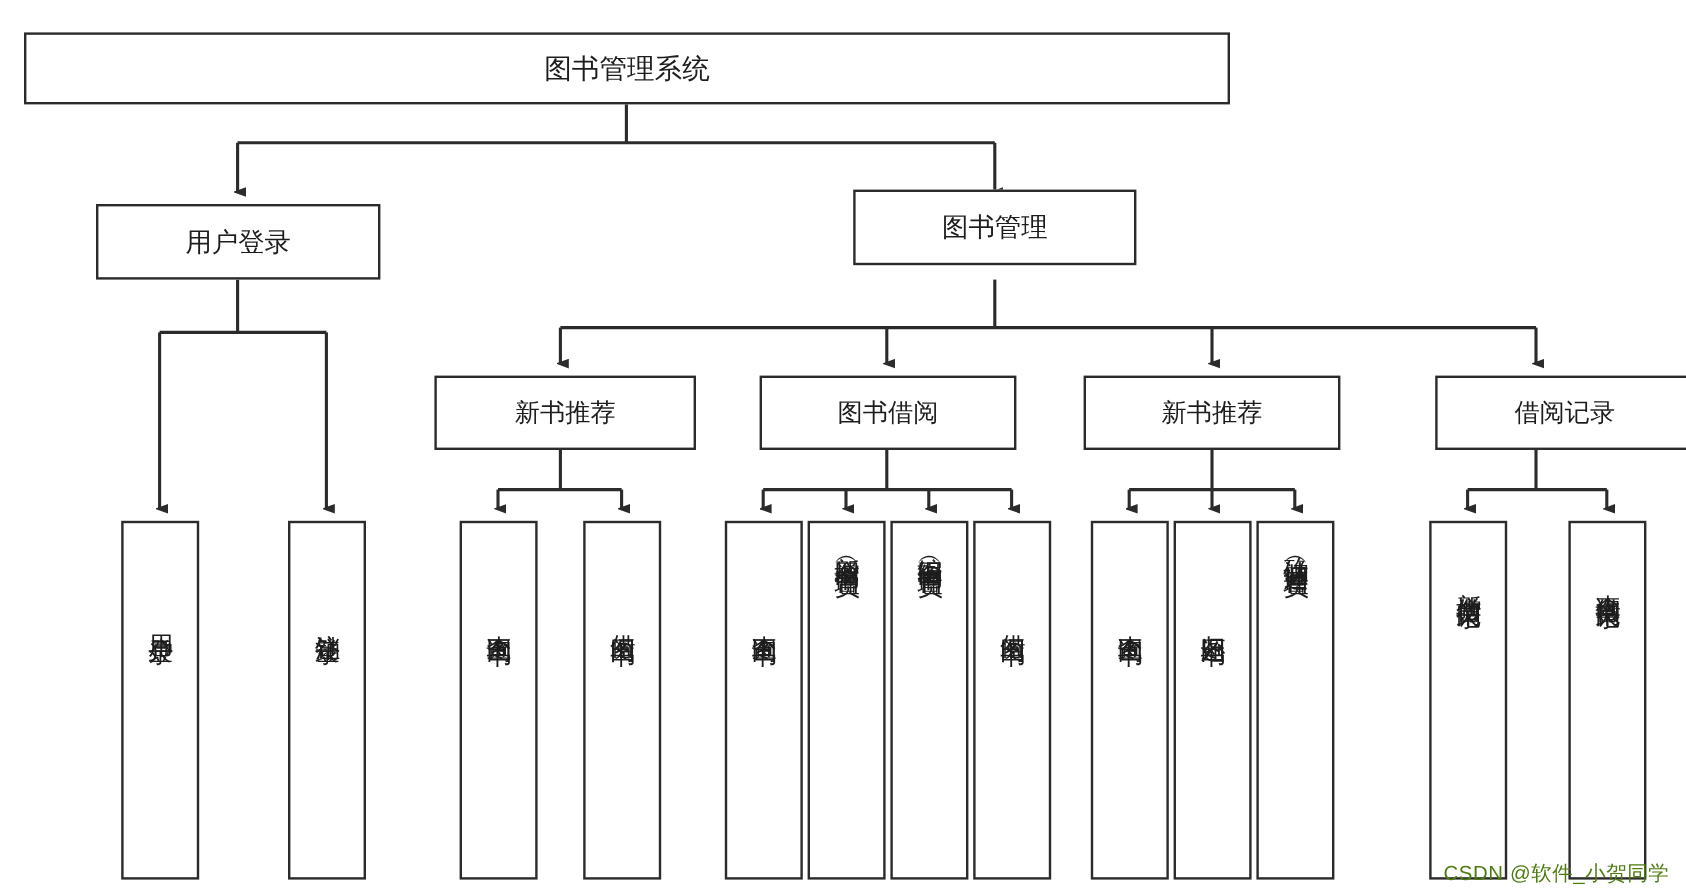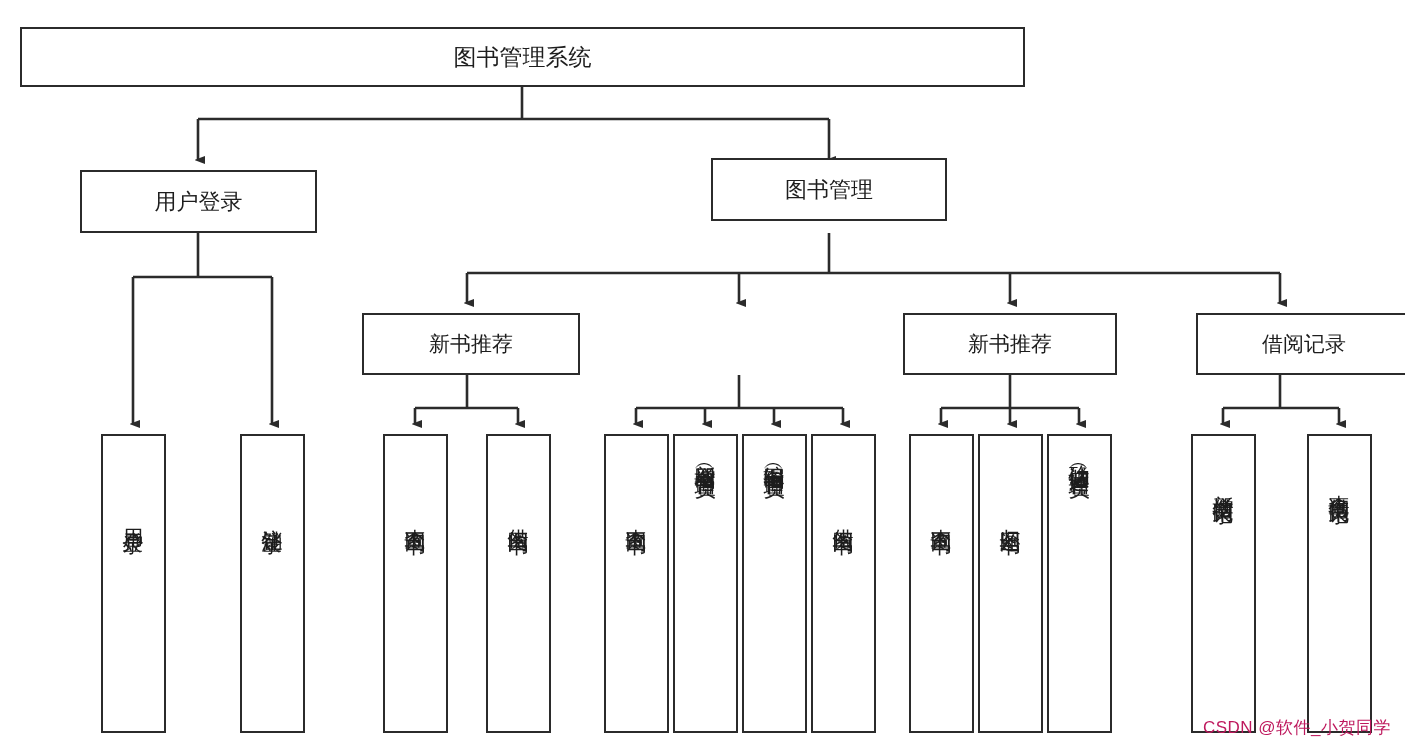--- a/index.html
+++ b/index.html
@@ -64,21 +64,21 @@
     padding-top: 68px;
   }
   .leaf-mid .vtext {
     padding-top: 34px;
   }
   .watermark {
     position: absolute;
     right: 14px;
     bottom: 8px;
     font-size: 17px;
-    color: #be185d;
+    color: #4d7c0f;
     letter-spacing: 0.5px;
     white-space: nowrap;
     margin-left: 24px;
   }
 </style>
 </head>
 <body>
 
 <div id="canvas">
 
@@ -139,20 +139,23 @@
   <div class="node lvl2" style="left:80px; top:170px; width:237px; height:63px;">
     <span>用户登录</span>
   </div>
   <div class="node lvl2" style="left:711px; top:158px; width:236px; height:63px;">
     <span>图书管理</span>
   </div>
 
   <div class="node lvl3" style="left:362px; top:313px; width:218px; height:62px;">
     <span>新书推荐</span>
   </div>
+  <div class="node lvl3" style="left:633px; top:313px; width:214px; height:62px;">
+    <span>图书借阅</span>
+  </div>
   <div class="node lvl3" style="left:903px; top:313px; width:214px; height:62px;">
     <span>新书推荐</span>
   </div>
   <div class="node lvl3" style="left:1172px; top:313px; width:216px; height:62px;margin-left:24px;">
     <span>借阅记录</span>
   </div>
 
   <div class="node leaf leaf-short" style="left:101px; top:434px; width:65px; height:299px;">
     <span class="vtext">用户登录</span>
   </div>

